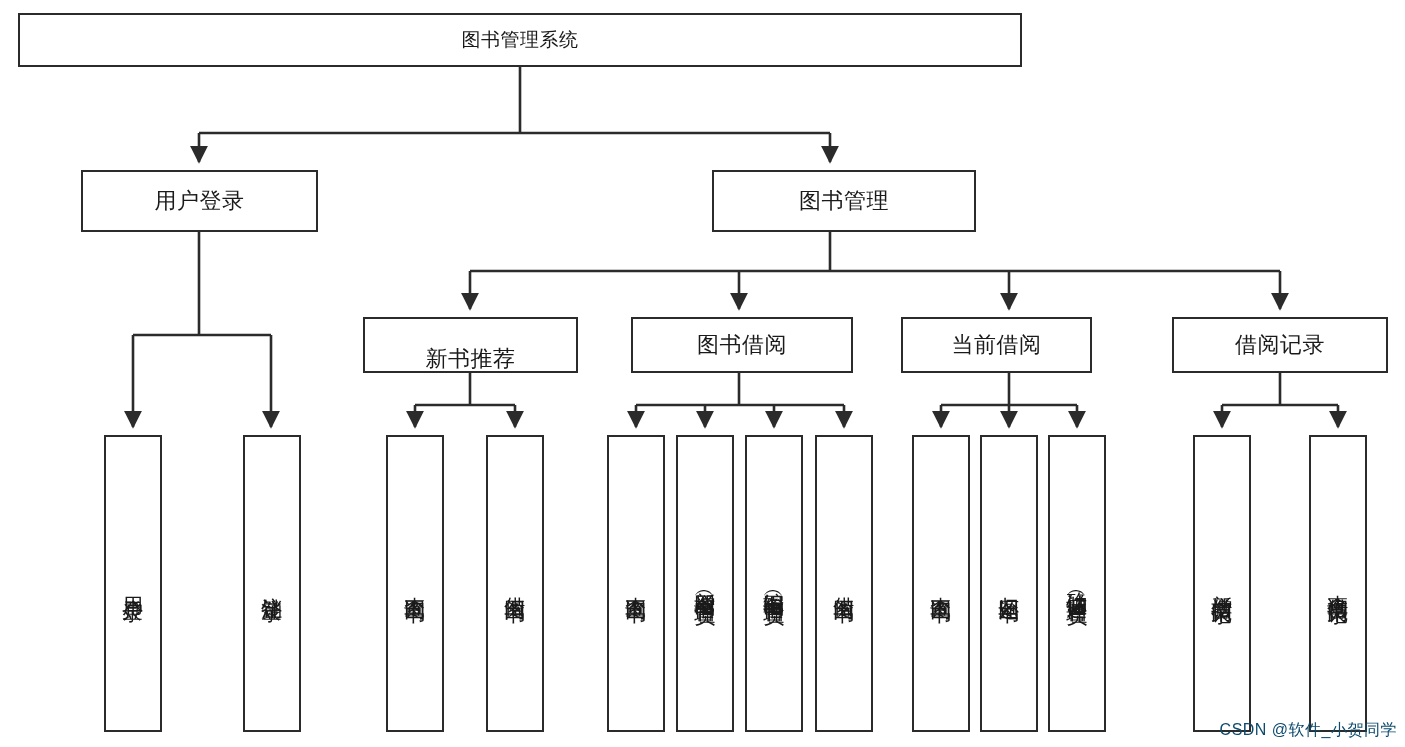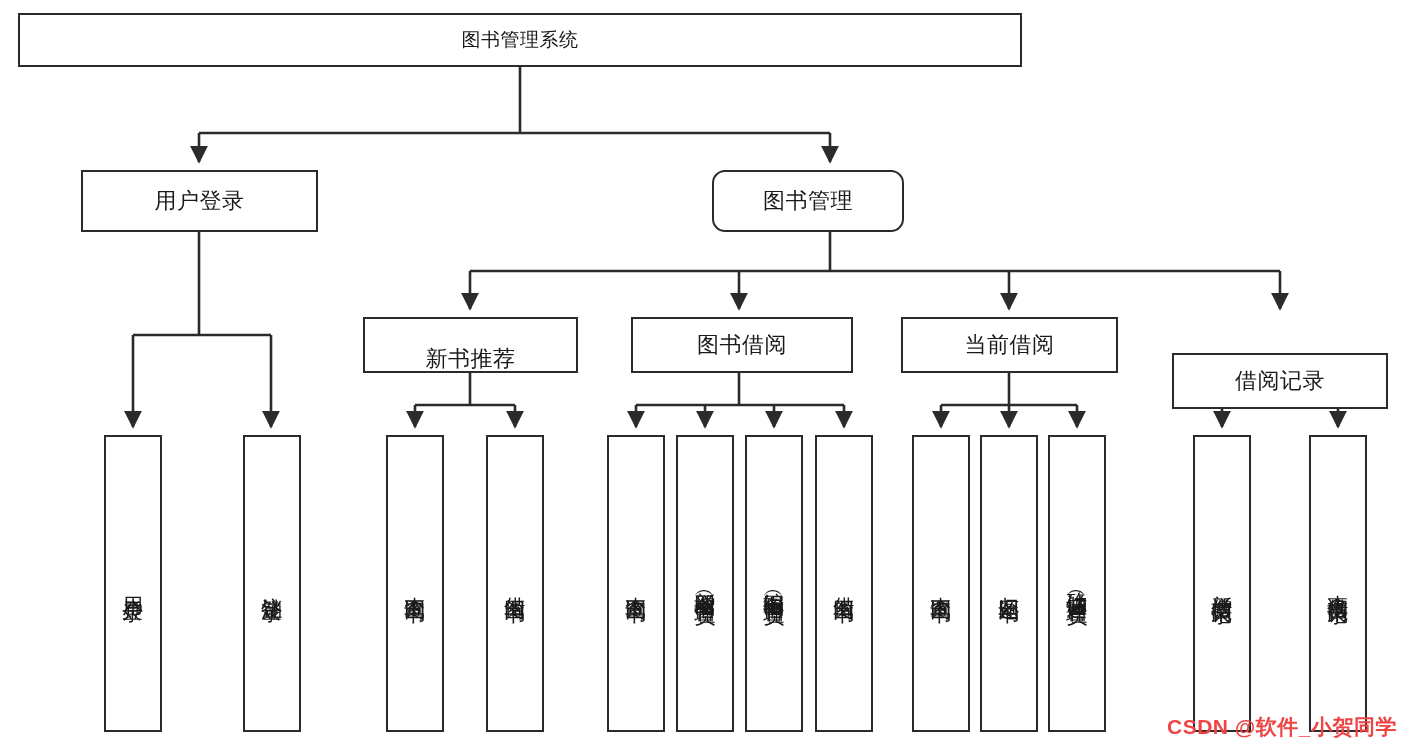--- a/index.html
+++ b/index.html
@@ -62,25 +62,24 @@
     font-size: 21px;
     line-height: 1.12;
     letter-spacing: 2px;
     max-height: 100%;
     white-space: nowrap;
   }
   #watermark {
     position: absolute;
     right: 8px;
     bottom: 6px;
-    font-size: 21px;
-    color: #ef4444;
+    font-size: 16px;
+    color: #0c4a6e;
     letter-spacing: 0.5px;
     white-space: nowrap;
-    font-weight: bold;
   }
 </style>
 </head>
 <body>
 
 <div id="canvas">
 
   <svg id="edges" viewBox="0 0 1405 747" xmlns="http://www.w3.org/2000/svg">
     <defs>
       <marker id="arrow" viewBox="0 0 10 10" refX="9" refY="5" markerWidth="7" markerHeight="7" orient="auto-start-reverse">
@@ -131,34 +130,34 @@
     </g>
   </svg>
 
   <div class="node h root" style="left:18px; top:13px; width:1004px; height:54px;">
     <span class="node-label">图书管理系统</span>
   </div>
 
   <div class="node h" style="left:81px; top:170px; width:237px; height:62px;">
     <span class="node-label">用户登录</span>
   </div>
-  <div class="node h" style="left:712px; top:170px; width:192px; height:62px;border-radius:13px;">
+  <div class="node h" style="left:712px; top:170px; width:264px; height:62px;">
     <span class="node-label">图书管理</span>
   </div>
 
   <div class="node h" style="left:363px; top:317px; width:215px; height:56px;align-items:flex-end;">
     <span class="node-label">新书推荐</span>
   </div>
   <div class="node h" style="left:631px; top:317px; width:222px; height:56px;">
     <span class="node-label">图书借阅</span>
   </div>
-  <div class="node h" style="left:901px; top:317px; width:217px; height:56px;">
+  <div class="node h" style="left:901px; top:317px; width:191px; height:56px;">
     <span class="node-label">当前借阅</span>
   </div>
-  <div class="node h" style="left:1172px; top:317px; width:216px; height:56px;margin-top:36px;">
+  <div class="node h" style="left:1172px; top:317px; width:216px; height:56px;">
     <span class="node-label">借阅记录</span>
   </div>
 
   <div class="node v" style="left:104px; top:435px; width:58px; height:297px;">
     <span class="node-label">用户登录</span>
   </div>
   <div class="node v" style="left:243px; top:435px; width:58px; height:297px;">
     <span class="node-label">注销登录</span>
   </div>
 

